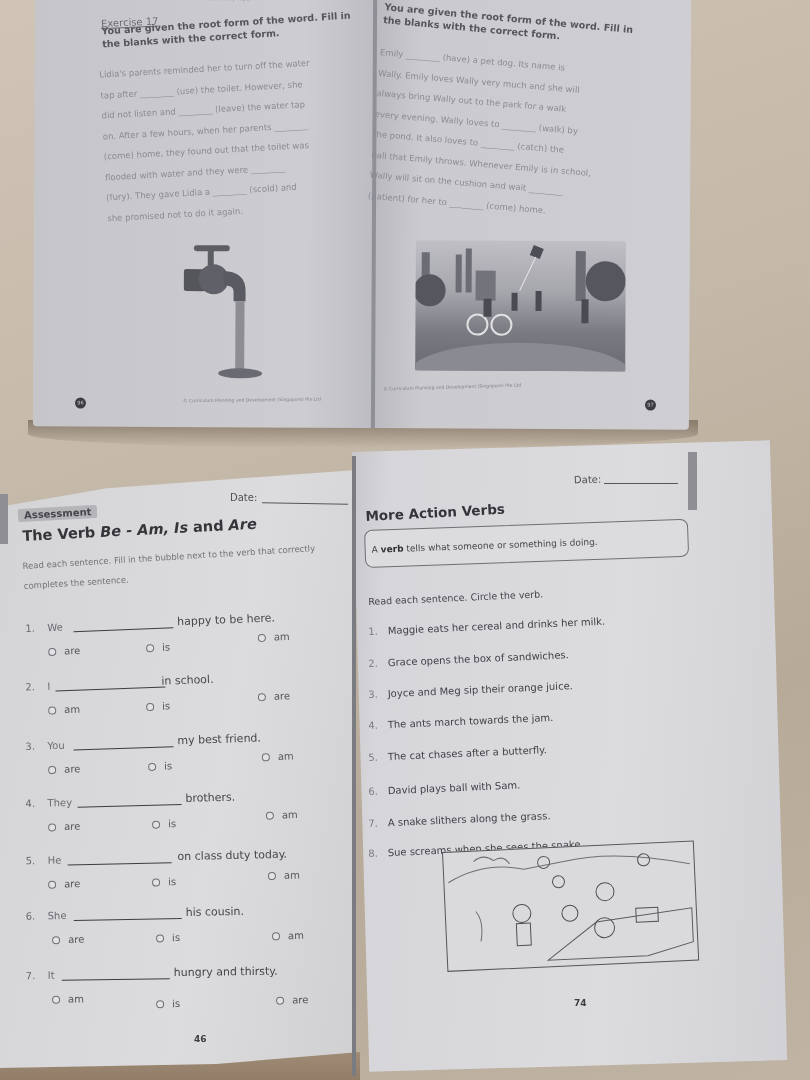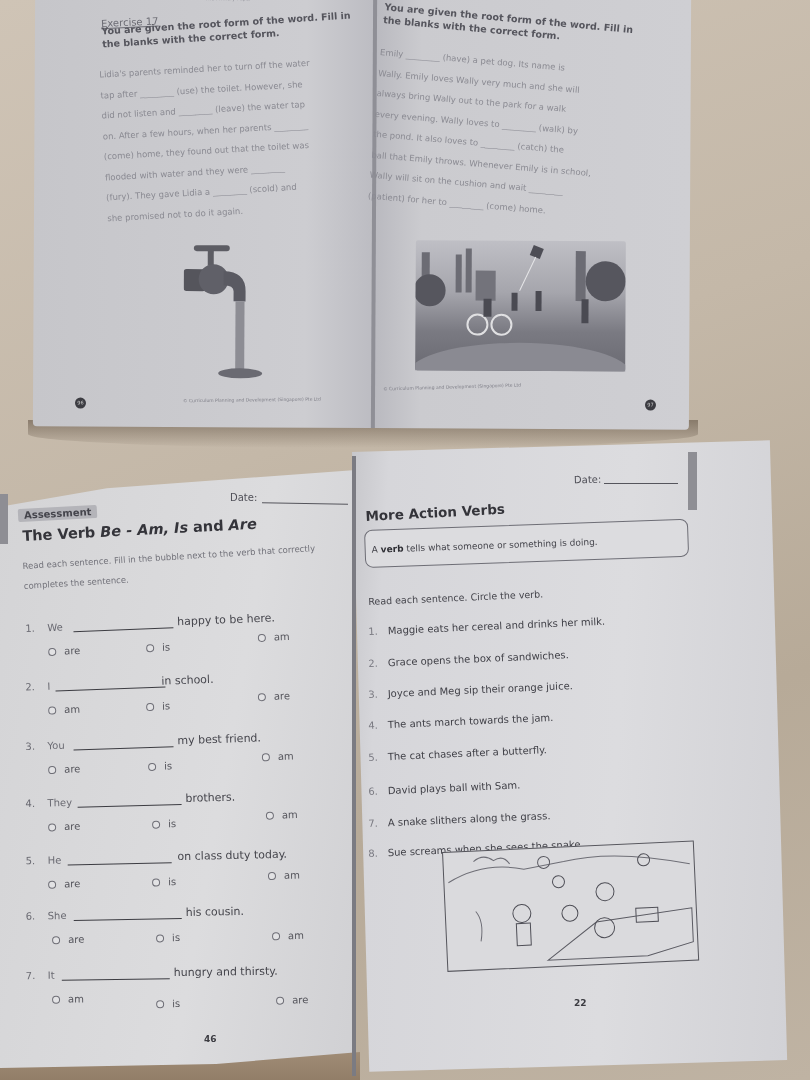--- a/index.html
+++ b/index.html
@@ -239,21 +239,21 @@
 <div class="q" style="top:968px;transform:rotate(-0.8deg);">
   <span class="q-num">7.</span>
   <span class="q-subj">It</span>
   <span class="q-blank" style="left:40px;width:108px;"></span>
   <span class="q-rest" style="left:152px;">hungry and thirsty.</span>
   <span class="opt" style="left:30px;"><span class="bubble"></span><span>am</span></span>
   <span class="opt" style="left:134px;top:30px;"><span class="bubble"></span><span>is</span></span>
   <span class="opt" style="left:254px;top:28px;"><span class="bubble"></span><span>are</span></span>
 </div>
 
-<div class="page-num" style="left:204px;top:1034px;">46</div>
+<div class="page-num" style="left:194px;top:1034px;">46</div>
 
 <div class="date-label" style="left:574px;top:474px;transform:rotate(-1.5deg);">Date:</div>
 <div class="date-line" style="left:604px;top:483px;width:74px;"></div>
 <div class="title-r">More Action Verbs</div>
 <div class="def-box">
   <div class="def-text"><span>A </span><b>verb</b><span> tells what someone or something is doing.</span></div>
 </div>
 <div class="instr-r">Read each sentence. Circle the verb.</div>
 
 <div class="sent" style="top:626px;"><span class="n">1.</span><span>Maggie eats her cereal and drinks her milk.</span></div>
@@ -276,13 +276,13 @@
     <circle cx="160" cy="46" r="9" fill="none" stroke="#4e4e56"></circle>
     <circle cx="158" cy="82" r="10" fill="none" stroke="#4e4e56"></circle>
     <circle cx="114" cy="34" r="6" fill="none" stroke="#4e4e56"></circle>
     <circle cx="200" cy="16" r="6" fill="none" stroke="#4e4e56"></circle>
     <rect x="190" y="64" width="22" height="14" fill="none" stroke="#4e4e56"></rect>
     <polygon points="100,112 150,76 246,66 246,100 200,112" fill="none" stroke="#5a5a62"></polygon>
     <path d="M30 60 q8 10 4 30" fill="none" stroke="#6e6e76"></path>
   </svg>
 </div>
 
-<div class="page-num" style="left:574px;top:998px;">22</div>
+<div class="page-num" style="left:574px;top:998px;">74</div>
 
 </body></html>

